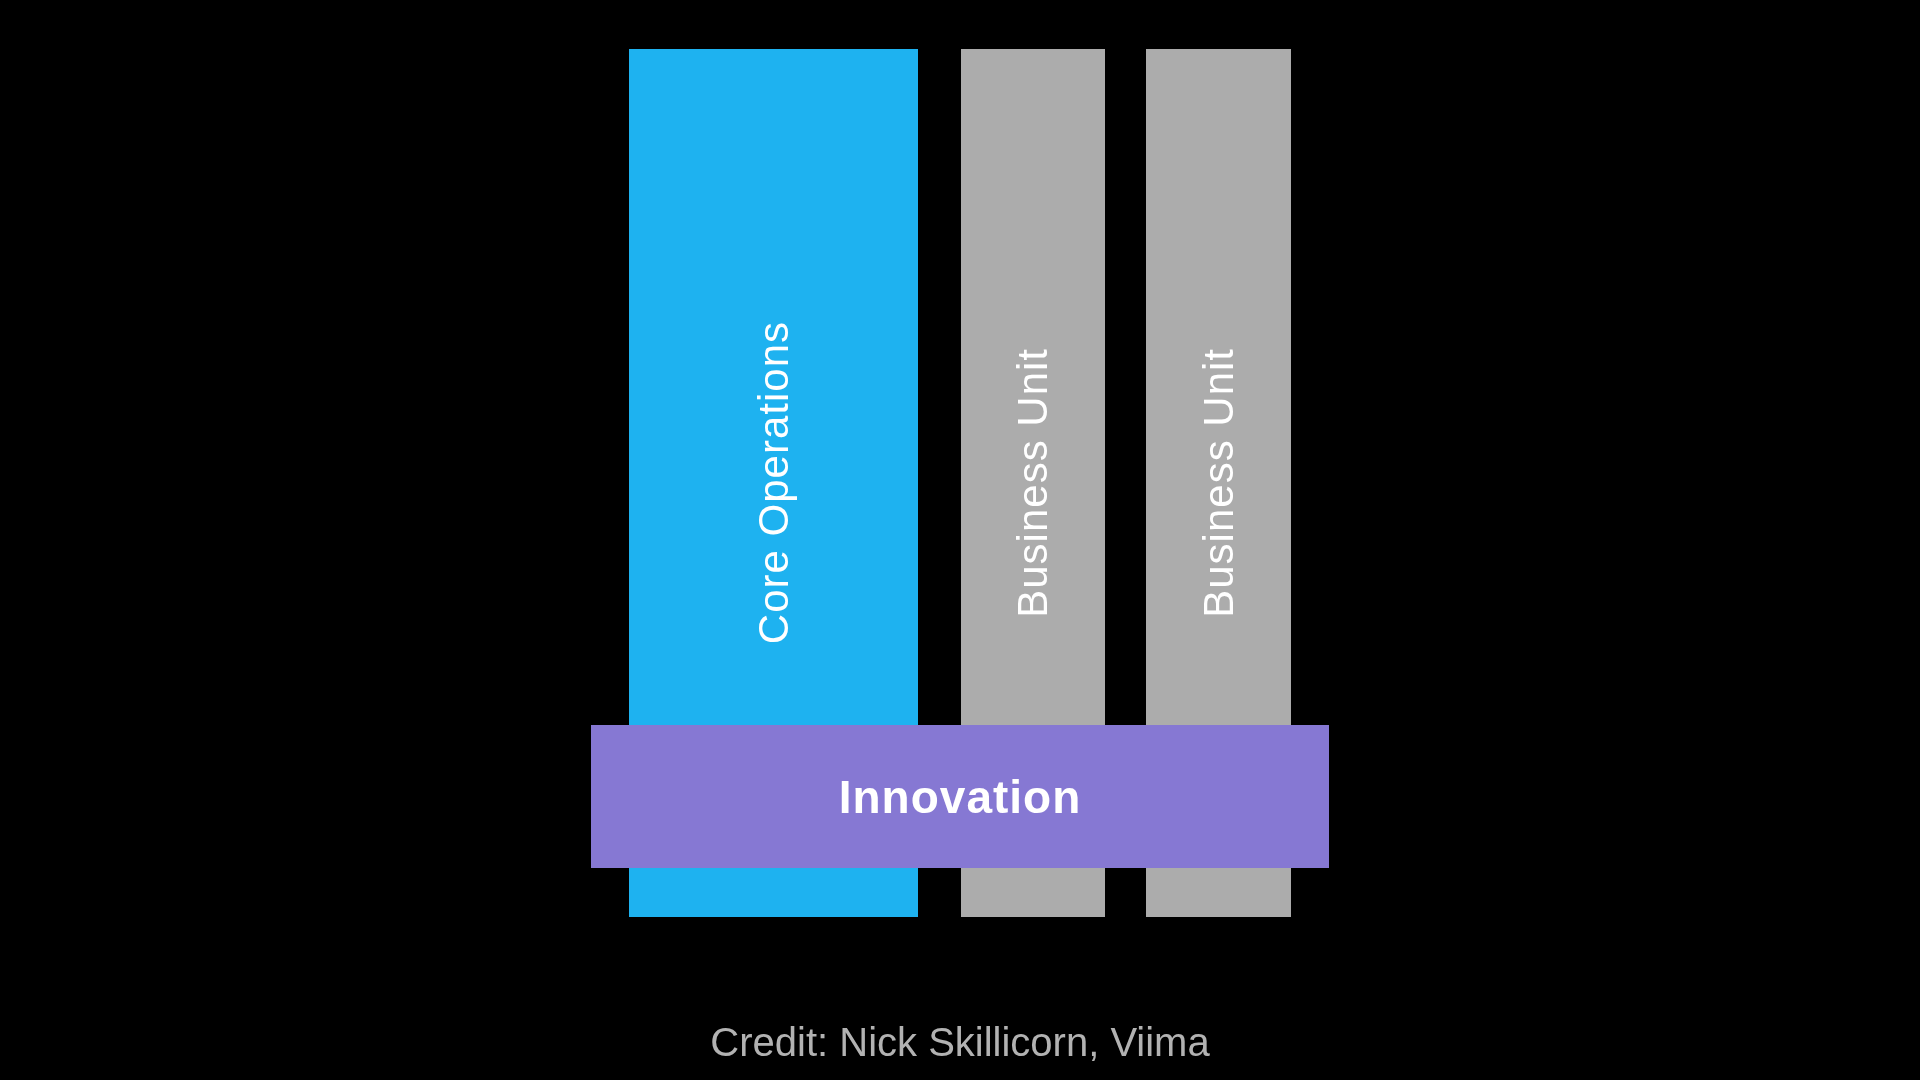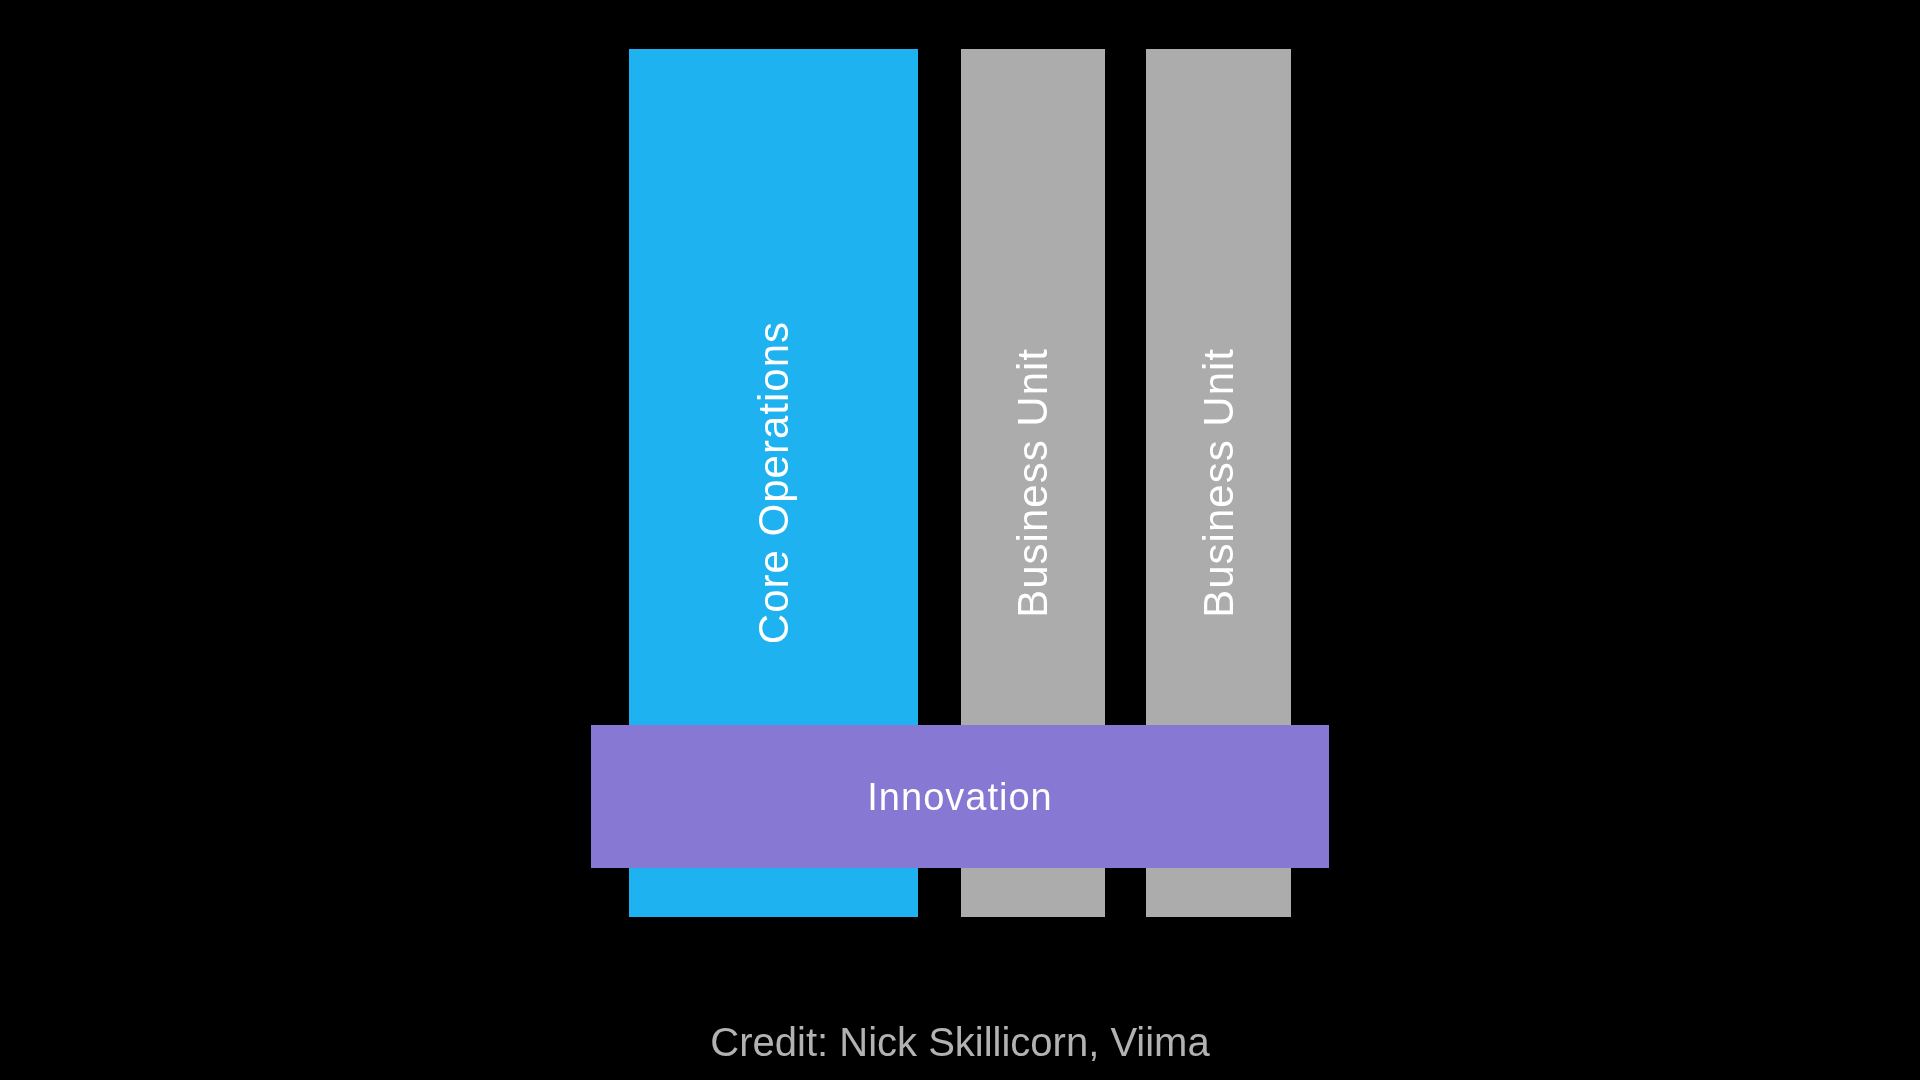--- a/index.html
+++ b/index.html
@@ -41,22 +41,22 @@
     left: 591px;
     top: 725px;
     width: 738px;
     height: 143px;
     z-index: 2;
     display: flex;
     align-items: center;
     justify-content: center;
   }
   .innovation-label {
-    font-size: 38px;
-    font-weight: 400;
+    font-size: 46px;
+    font-weight: 700;
     letter-spacing: 1px;
     line-height: 1;
   }
   .credit {
     position: absolute;
     left: 0;
     top: 1018px;
     width: 1920px;
     text-align: center;
     font-size: 40px;

